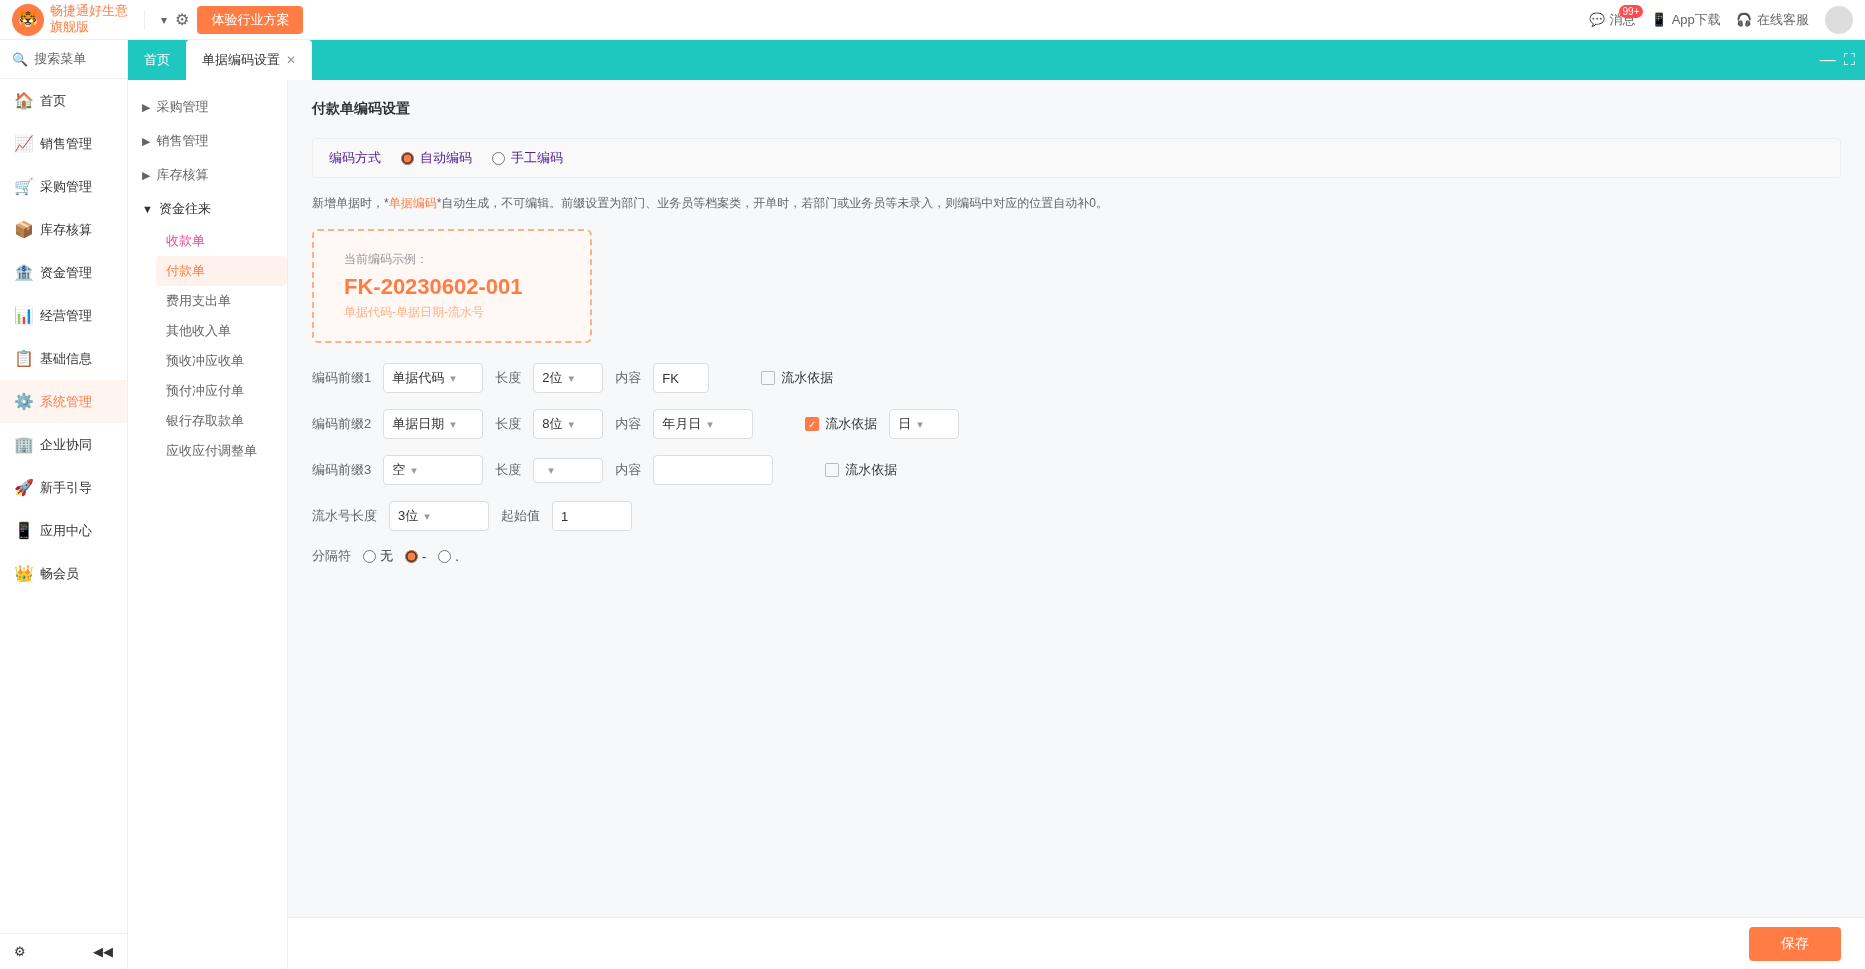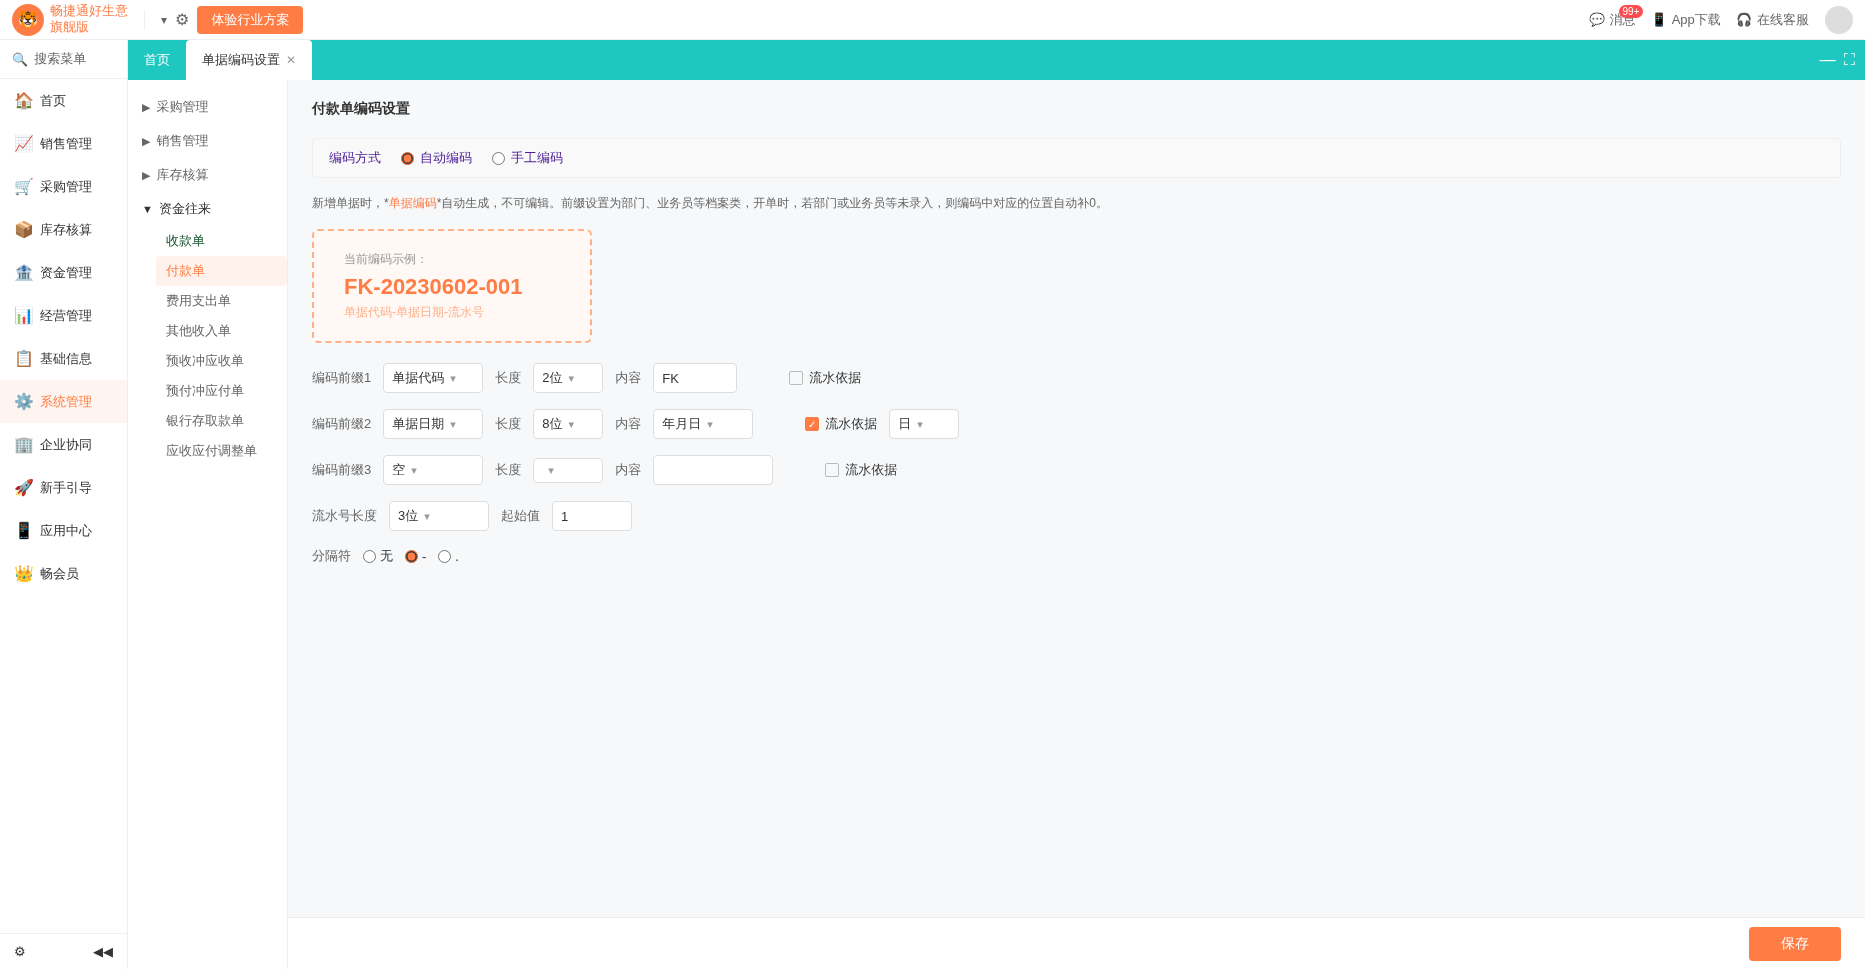--- a/index.html
+++ b/index.html
@@ -71,21 +71,21 @@
     .field-label { color: #666; font-size: 13px; white-space: nowrap; }
     .checkbox-label { display: flex; align-items: center; gap: 6px; font-size: 13px; color: #333; cursor: pointer; }
 
     
     .separator-row { display: flex; align-items: center; gap: 12px; margin-bottom: 16px; font-size: 13px; color: #333; }
     .separator-row .radio-option { display: flex; align-items: center; gap: 4px; cursor: pointer; }
 
     
     .bottom-bar { height: 52px; background: #fff; border-top: 1px solid #eee; display: flex; align-items: center; justify-content: flex-end; padding: 0 24px; flex-shrink: 0; }
     .save-btn { background: #ff7d45; color: white; border: none; border-radius: 4px; padding: 8px 32px; font-size: 14px; cursor: pointer; }
-    input.native-input { border: 1px solid #ddd; border-radius: 4px; padding: 4px 8px; font-size: 13px; color: #333; background: #fff; height: 30px; width: 84px; }
+    input.native-input { border: 1px solid #ddd; border-radius: 4px; padding: 4px 8px; font-size: 13px; color: #333; background: #fff; height: 30px; width: 56px; }
     .chevron { font-size: 11px; color: #999; }
 
     .checked-box { width: 14px; height: 14px; background: #ff7d45; border: 1px solid #ff7d45; border-radius: 2px; display: inline-flex; align-items: center; justify-content: center; color: white; font-size: 10px; }
     .unchecked-box { width: 14px; height: 14px; border: 1px solid #bbb; border-radius: 2px; display: inline-block; }
   </style>
 </head>
 <body>
 
 <div class="top-bar">
   <div class="top-bar-left">
@@ -215,21 +215,21 @@
         <div style="display:flex;align-items:center;gap:6px;padding:8px 14px;cursor:pointer;color:#666;font-size:13px;">
           <span style="font-size:11px;">▶</span>
           <span>库存核算</span>
         </div>
 
         <div style="display:flex;align-items:center;gap:6px;padding:8px 14px;cursor:pointer;color:#333;font-size:13px;">
           <span style="font-size:11px;">▼</span>
           <span>资金往来</span>
         </div>
         <div style="padding-left:28px;">
-          <div style="padding:6px 10px;cursor:pointer;color:#14532d;font-size:13px;">
+          <div style="padding:6px 10px;cursor:pointer;color:#ec4899;font-size:13px;">
             <span>收款单</span>
           </div>
           <div style="padding:6px 10px;cursor:pointer;background:#fff2ec;color:#ff7d45;font-size:13px;border-radius:4px;">
             <span>付款单</span>
           </div>
           <div style="padding:6px 10px;cursor:pointer;color:#666;font-size:13px;">
             <span>费用支出单</span>
           </div>
           <div style="padding:6px 10px;cursor:pointer;color:#666;font-size:13px;">
             <span>其他收入单</span>

